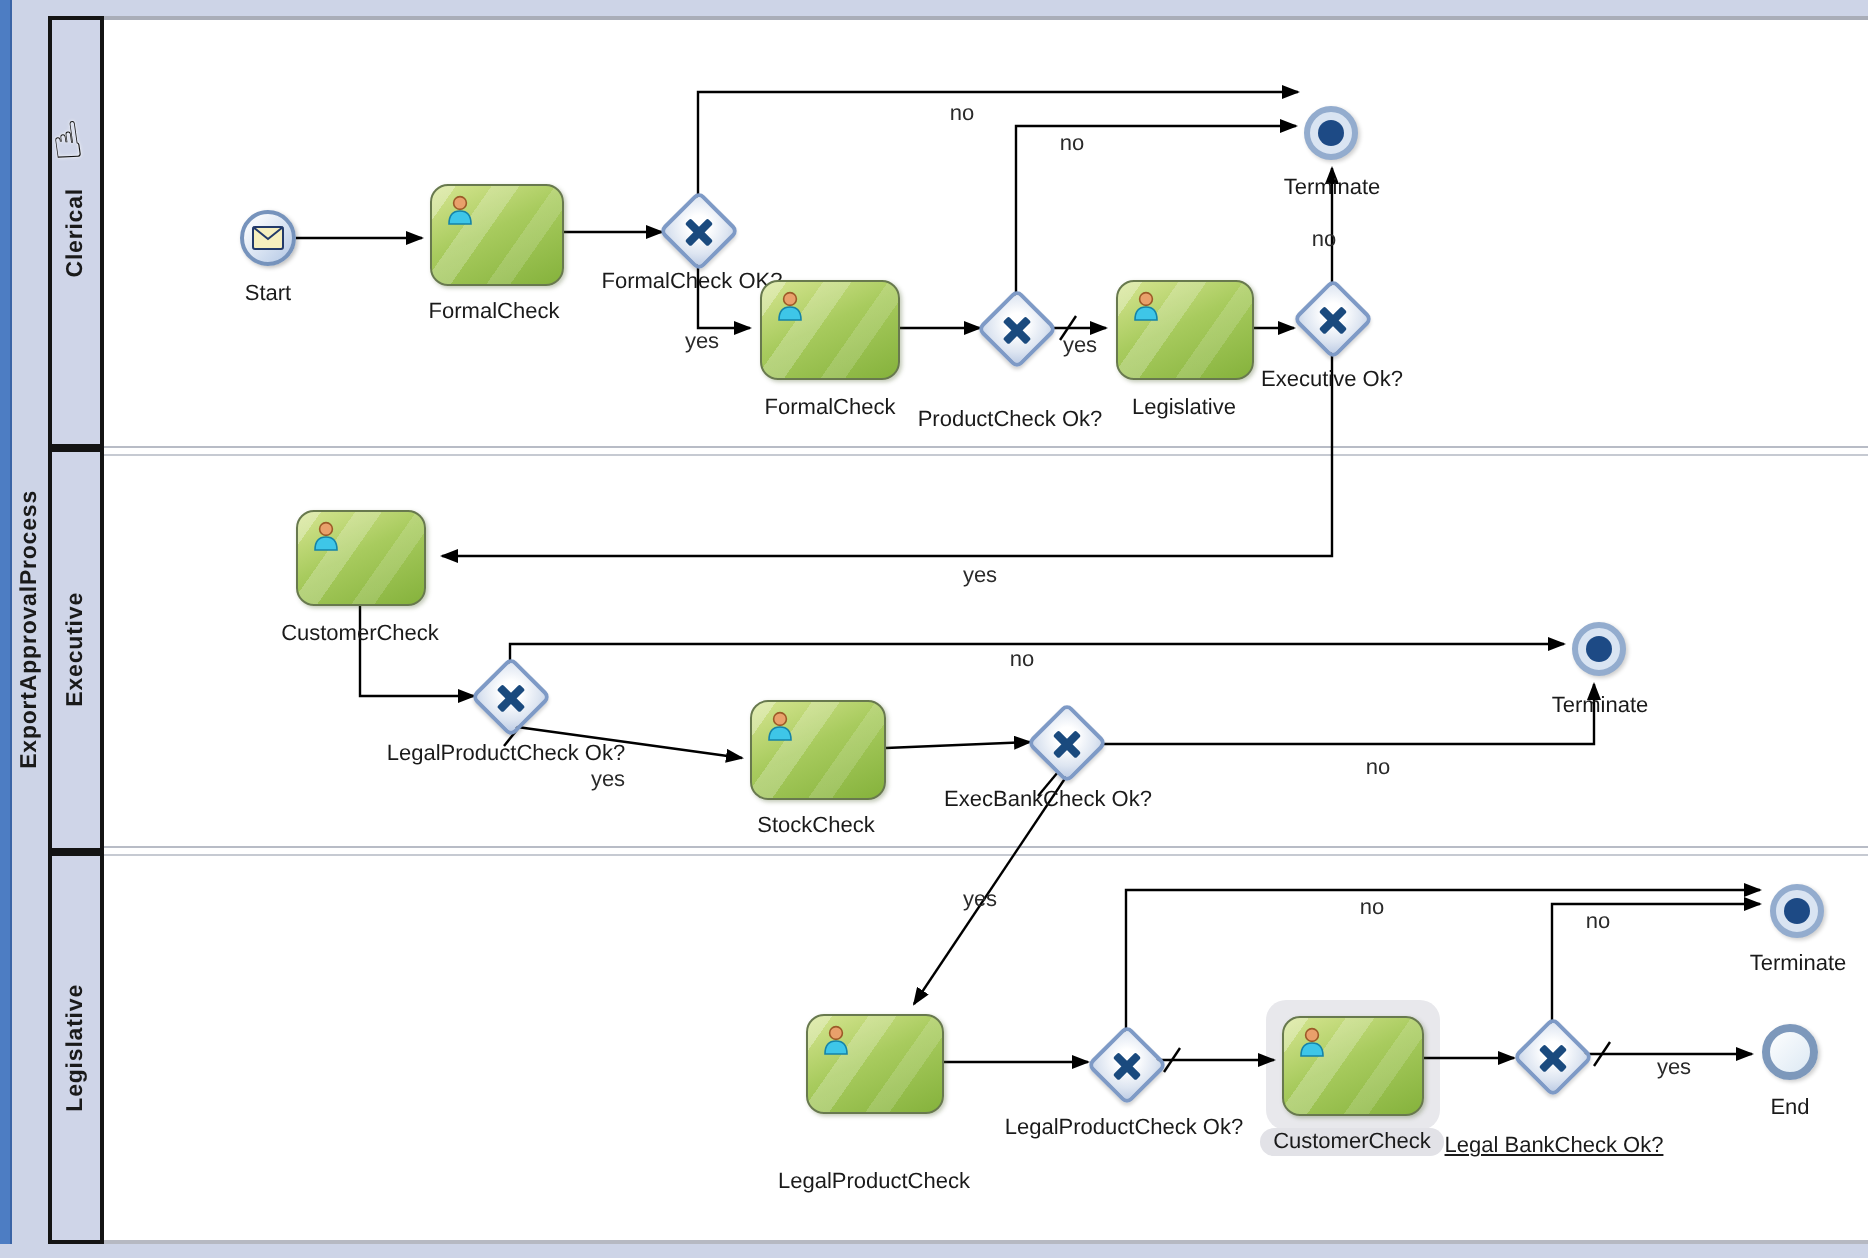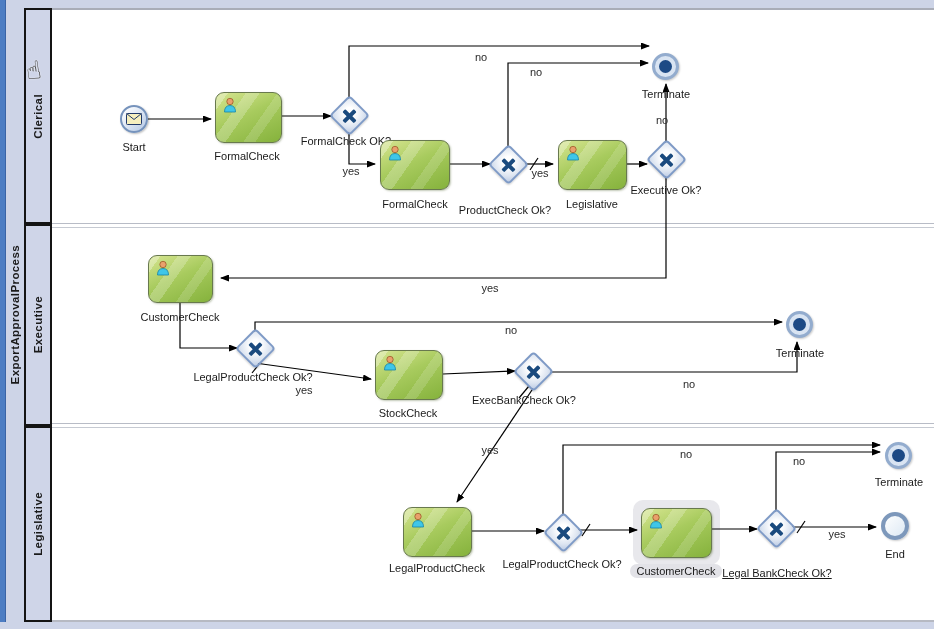--- a/index.html
+++ b/index.html
@@ -206,21 +206,21 @@
   <span class="flow-label" style="left:289px;top:384px;">yes</span>
   <span class="flow-label" style="left:674px;top:378px;">no</span>
   <span class="flow-label" style="left:475px;top:444px;">yes</span>
 
   <div class="task" style="left:403px;top:507px;width:69px;height:50px;">
     <svg class="person" viewBox="0 0 18 16">
       <circle cx="9" cy="4.5" r="3.2" fill="#e9a06b" stroke="#9c5a28" stroke-width="0.8"></circle>
       <path d="M3.5,15 Q3.5,8.5 9,8.5 Q14.5,8.5 14.5,15 Z" fill="#3ec6e8" stroke="#1583a8" stroke-width="0.8"></path>
     </svg>
   </div>
-  <div class="node-label" style="left:367px;top:562px;">LegalProductCheck</div>
+  <div class="node-label" style="left:367px;top:585px;">LegalProductCheck</div>
 
   <div class="gateway" style="left:549px;top:518px;">
     <span class="gwx h"></span>
     <span class="gwx v"></span>
   </div>
   <div class="node-label" style="left:492px;top:558px;">LegalProductCheck Ok?</div>
 
   <div class="task" style="left:641px;top:508px;width:71px;height:50px;">
     <svg class="person" viewBox="0 0 18 16">
       <circle cx="9" cy="4.5" r="3.2" fill="#e9a06b" stroke="#9c5a28" stroke-width="0.8"></circle>

